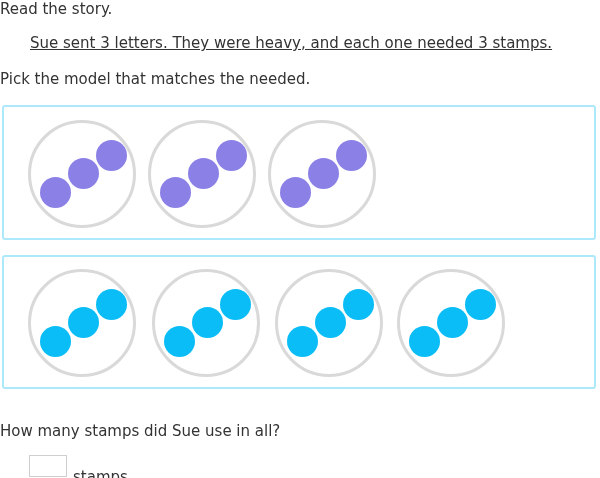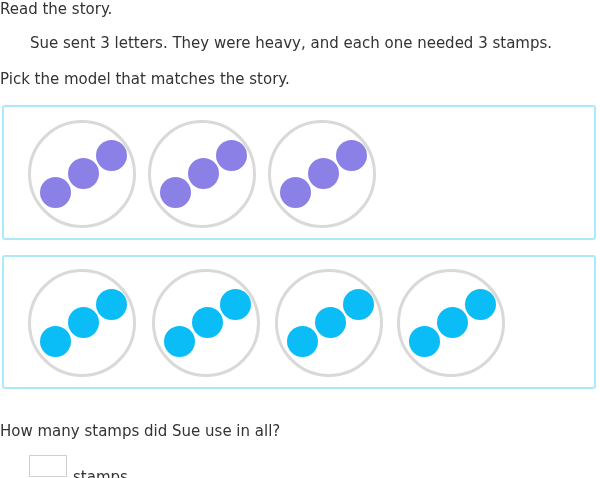--- a/index.html
+++ b/index.html
@@ -12,22 +12,22 @@
            border-radius:50%; box-sizing:border-box; background:#fff; }
   .dot { position:absolute; width:31px; height:31px; border-radius:50%; }
   .answer-input { position:absolute; left:29px; top:455px; width:38px; height:22px;
                   border:1px solid #cfcfcf; box-sizing:border-box; background:#fff;
                   font-size:14px; padding:0 3px; outline:none; }
 </style>
 </head>
 <body>
 
 <div class="txt" style="left:0px; top:0px;">Read the story.</div>
-<div class="txt" style="left:30px; top:34px;">Sue sent 3 letters. They were heavy, and each one needed 3 stamps.</div>
-<div class="txt" style="left:0px; top:70px;">Pick the model that matches the story.</div>
+<div class="txt" style="left:30px; top:34px;text-decoration:underline;">Sue sent 3 letters. They were heavy, and each one needed 3 stamps.</div>
+<div class="txt" style="left:0px; top:70px;">Pick the model that matches the needed.</div>
 
 <div class="option" id="opt0" style="top:105px; height:135px;">
     <div class="group" style="left: 24px; top: 13px;">
       <div class="dot" style="left: 9px; top: 54px; background: rgb(139, 128, 230);"></div>
       <div class="dot" style="left: 37px; top: 35px; background: rgb(139, 128, 230);"></div>
       <div class="dot" style="left: 65px; top: 17px; background: rgb(139, 128, 230);"></div>
     </div>
     <div class="group" style="left: 144px; top: 13px;">
       <div class="dot" style="left: 9px; top: 54px; background: rgb(139, 128, 230);"></div>
       <div class="dot" style="left: 37px; top: 35px; background: rgb(139, 128, 230);"></div>

